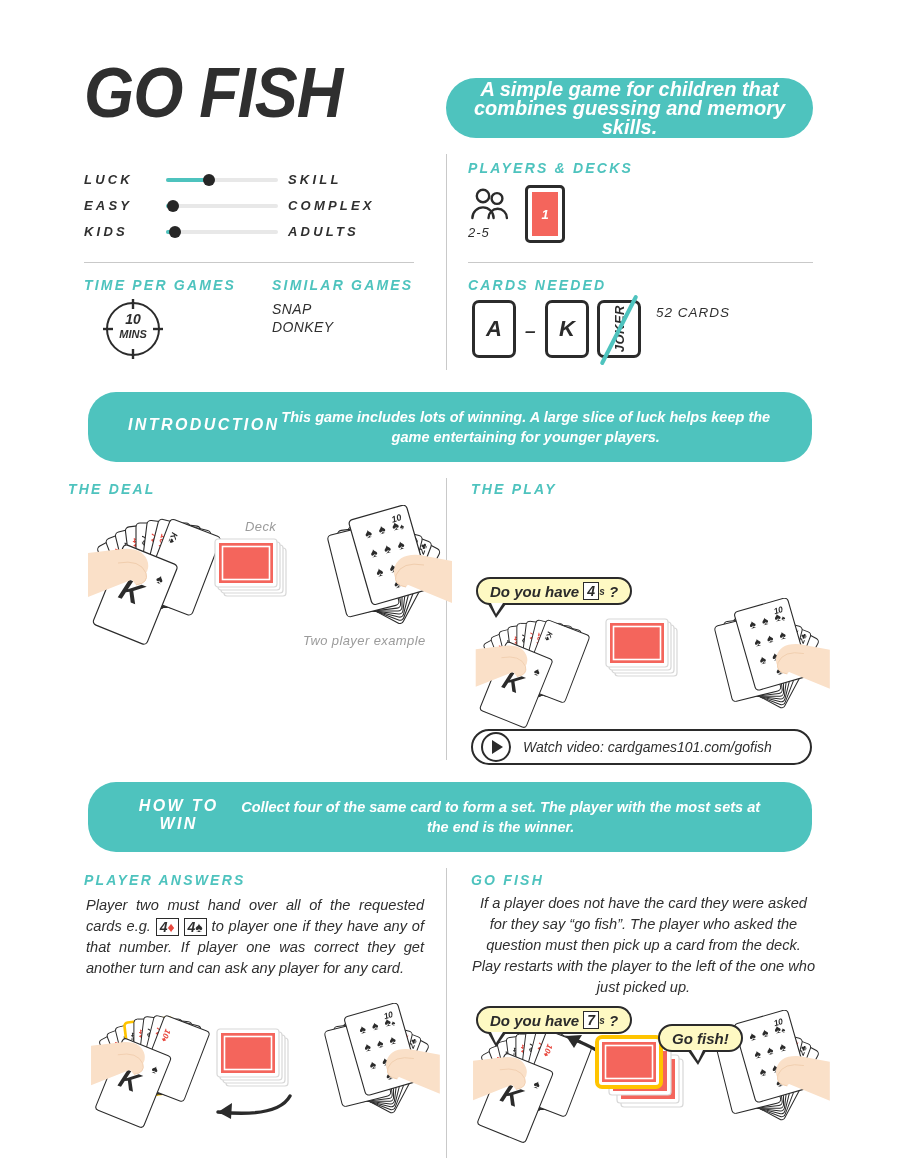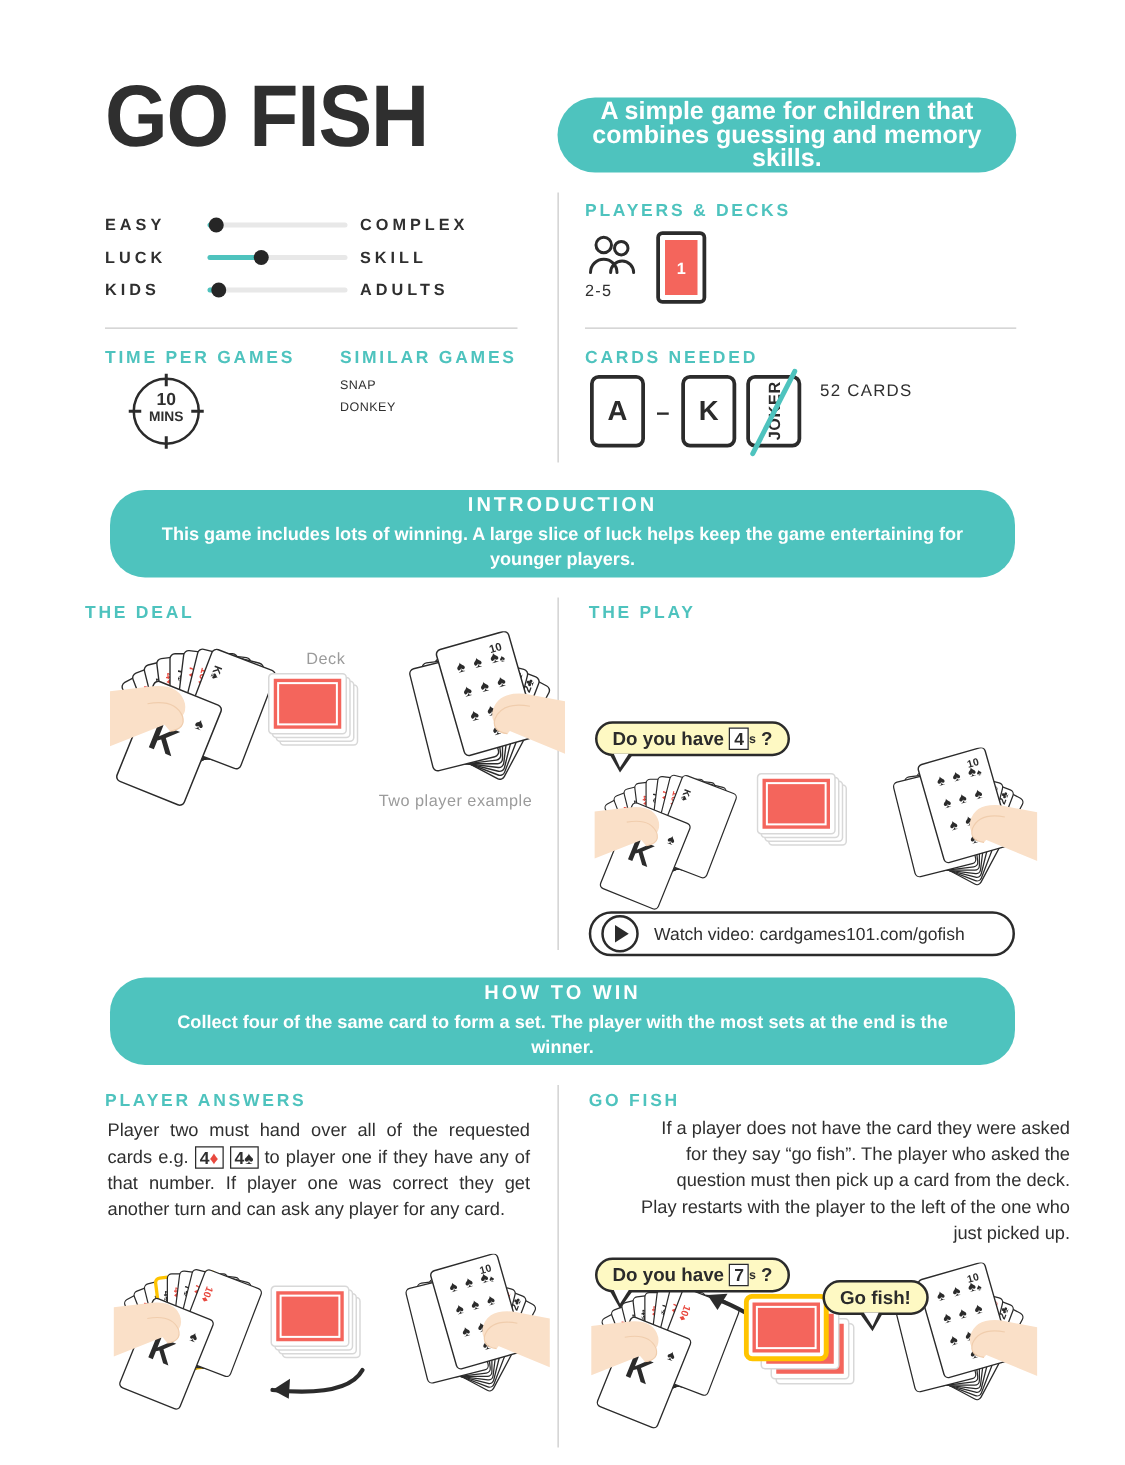--- a/index.html
+++ b/index.html
@@ -1,21 +1,21 @@
 <!DOCTYPE html>
 <html><head>
 <meta charset="utf-8">
 <style>
   html,body{margin:0;padding:0;}
   body{
     width:900px;height:1172px;background:#ffffff;
     font-family:"Liberation Sans", sans-serif;
     color:#2b2b2b;position:relative;overflow:hidden;
   }
-  .page{position:absolute;left:0;top:0;width:752px;height:1172px;}
+  .page{position:absolute;left:0;top:0;width:752px;height:1172px;font-style:italic;}
 
   
   :root{}
 
   
   .title{
     position:absolute;left:84px;top:58px;
     font-family:"Liberation Sans Narrow","Liberation Sans",sans-serif;
     font-size:70px;line-height:70px;font-weight:bold;letter-spacing:-1px;
     color:#2f2f2f;transform:scaleX(0.92);transform-origin:left top;
@@ -70,21 +70,21 @@
 
   
   .clock{position:absolute;left:102px;top:298px;width:62px;height:62px;}
   .clock circle{fill:#fff;stroke:#2b2b2b;stroke-width:2;}
   .clock line{stroke:#2b2b2b;stroke-width:2.4;}
   .clock-num{position:absolute;left:102px;top:312px;width:62px;text-align:center;
     font-size:14px;font-weight:bold;color:#2f2f2f;line-height:15px;}
   .clock-unit{position:absolute;left:102px;top:328px;width:62px;text-align:center;
     font-size:11px;font-weight:bold;color:#2f2f2f;}
 
-  .similar{position:absolute;left:272px;top:300px;font-size:10px;
+  .similar{position:absolute;left:272px;top:300px;font-size:14px;
     line-height:18px;letter-spacing:0.4px;color:#2f2f2f;}
 
   
   .mini-card{
     position:absolute;top:300px;width:44px;height:58px;
     border:3px solid #2b2b2b;border-radius:7px;background:#fff;
     box-sizing:border-box;display:flex;align-items:center;justify-content:center;
     font-family:"Liberation Sans Narrow","Liberation Sans",sans-serif;
     font-size:22px;font-weight:bold;color:#2b2b2b;
   }
@@ -95,32 +95,32 @@
   }
   .strike{position:absolute;width:4px;height:78px;background:#4ec3be;
     transform:rotate(27deg);transform-origin:center;border-radius:2px;}
   .cards-total{position:absolute;left:656px;top:305px;font-size:13.5px;
     letter-spacing:1px;color:#2f2f2f;}
 
   
   .banner{
     position:absolute;left:88px;width:724px;background:#4ec3be;
     border-radius:28px;color:#fff;text-align:center;
-    display:flex;flex-direction:column;align-items:center;justify-content:center;
+    display:flex;align-items:center;justify-content:center;
     box-sizing:border-box;padding:6px 40px;
   }
   .banner-title{font-size:16px;font-weight:bold;letter-spacing:2.4px;margin-bottom:4px;}
   .banner-body{font-size:14.5px;font-weight:bold;line-height:20px;}
 
   
   .para{
     position:absolute;font-size:14.6px;line-height:21px;color:#2f2f2f;
     text-align:justify;
   }
-  .para.nojust{text-align:right;margin-left:40px;}
+  .para.nojust{text-align:center;}
 
   
   .chip{
     display:inline-block;border:1.4px solid #2b2b2b;padding:0 3px;
     font-weight:bold;font-size:14px;line-height:16px;vertical-align:-1px;background:#fff;
   }
   .sup{font-size:10px;vertical-align:super;}
 
   
   .illus{position:absolute;}
@@ -163,37 +163,37 @@
 </head>
 <body>
 
 <div class="page">
 
   <div class="title">GO FISH</div>
 
   <div class="blurb">A simple game for children that combines guessing and memory skills.</div>
 
   <div class="sliders">
+
+    <div class="slider-row">
+      <div class="slider-left">LUCK</div>
+      <div class="track">
+        <div class="fill" style="width:38%"></div>
+        <div class="knob" style="left:38%"></div>
+      </div>
+      <div class="slider-right">SKILL</div>
+    </div>
 
     <div class="slider-row">
       <div class="slider-left">EASY</div>
       <div class="track">
         <div class="fill" style="width:6%"></div>
         <div class="knob" style="left:6%"></div>
       </div>
       <div class="slider-right">COMPLEX</div>
-    </div>
-
-    <div class="slider-row">
-      <div class="slider-left">LUCK</div>
-      <div class="track">
-        <div class="fill" style="width:38%"></div>
-        <div class="knob" style="left:38%"></div>
-      </div>
-      <div class="slider-right">SKILL</div>
     </div>
 
     <div class="slider-row">
       <div class="slider-left">KIDS</div>
       <div class="track">
         <div class="fill" style="width:8%"></div>
         <div class="knob" style="left:8%"></div>
       </div>
       <div class="slider-right">ADULTS</div>
     </div>

